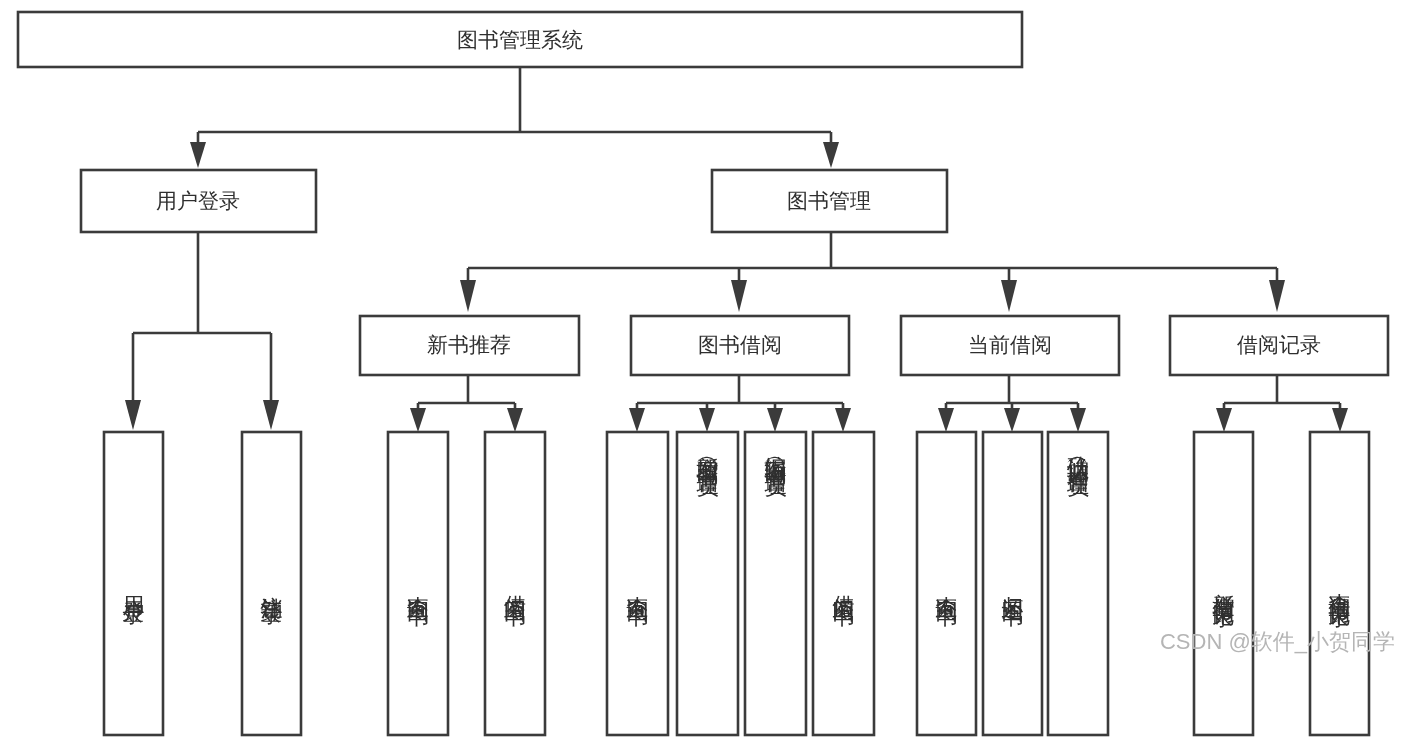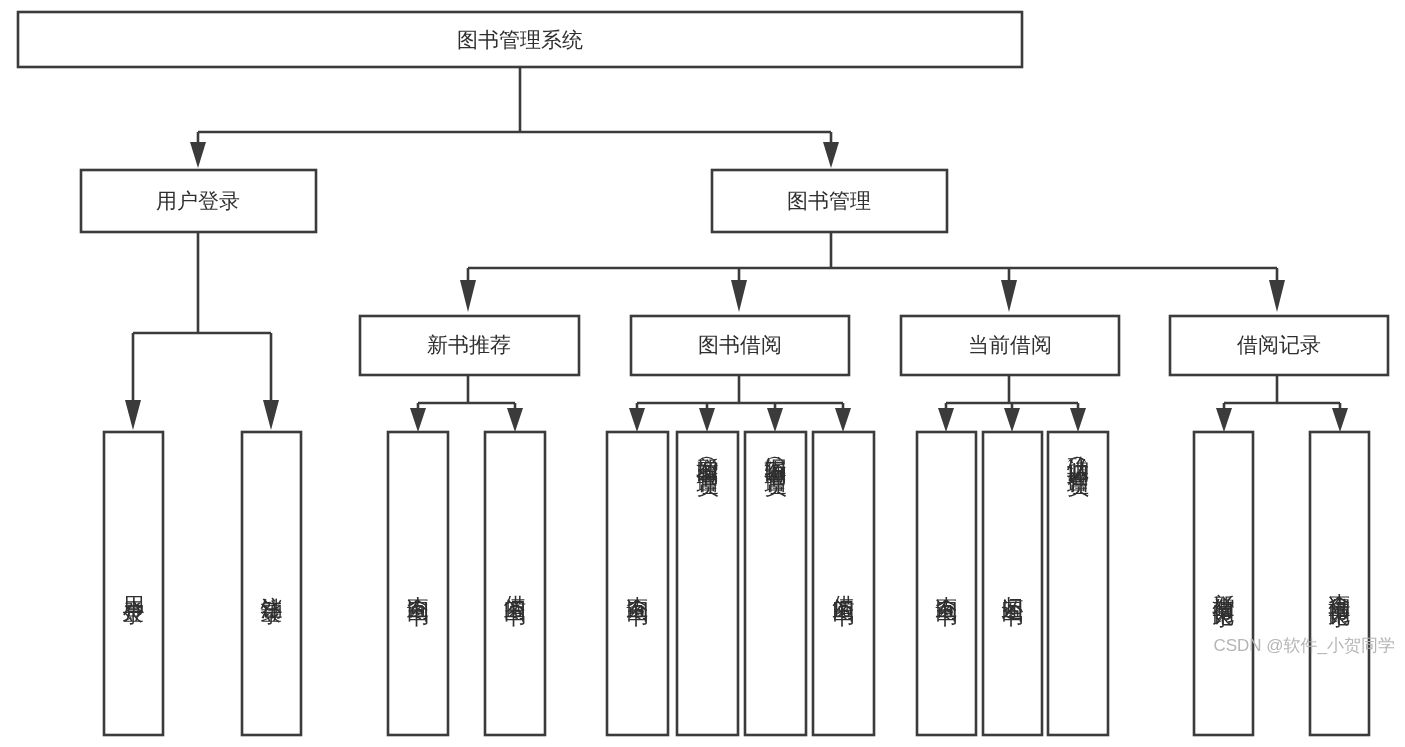--- a/index.html
+++ b/index.html
@@ -48,21 +48,21 @@
     font-size: 21px;
     fill: #2f2f2f;
     text-anchor: middle;
     dominant-baseline: middle;
   }
   .watermark {
     position: absolute;
     right: 10px;
     bottom: 8px;
     font-family: "Liberation Sans", "DejaVu Sans", sans-serif;
-    font-size: 17px;
+    font-size: 22px;
     color: #b5b5b5;
     white-space: nowrap;
     pointer-events: none;
   }
 </style>
 </head>
 <body>
 
 <div id="diagram-root">
 

